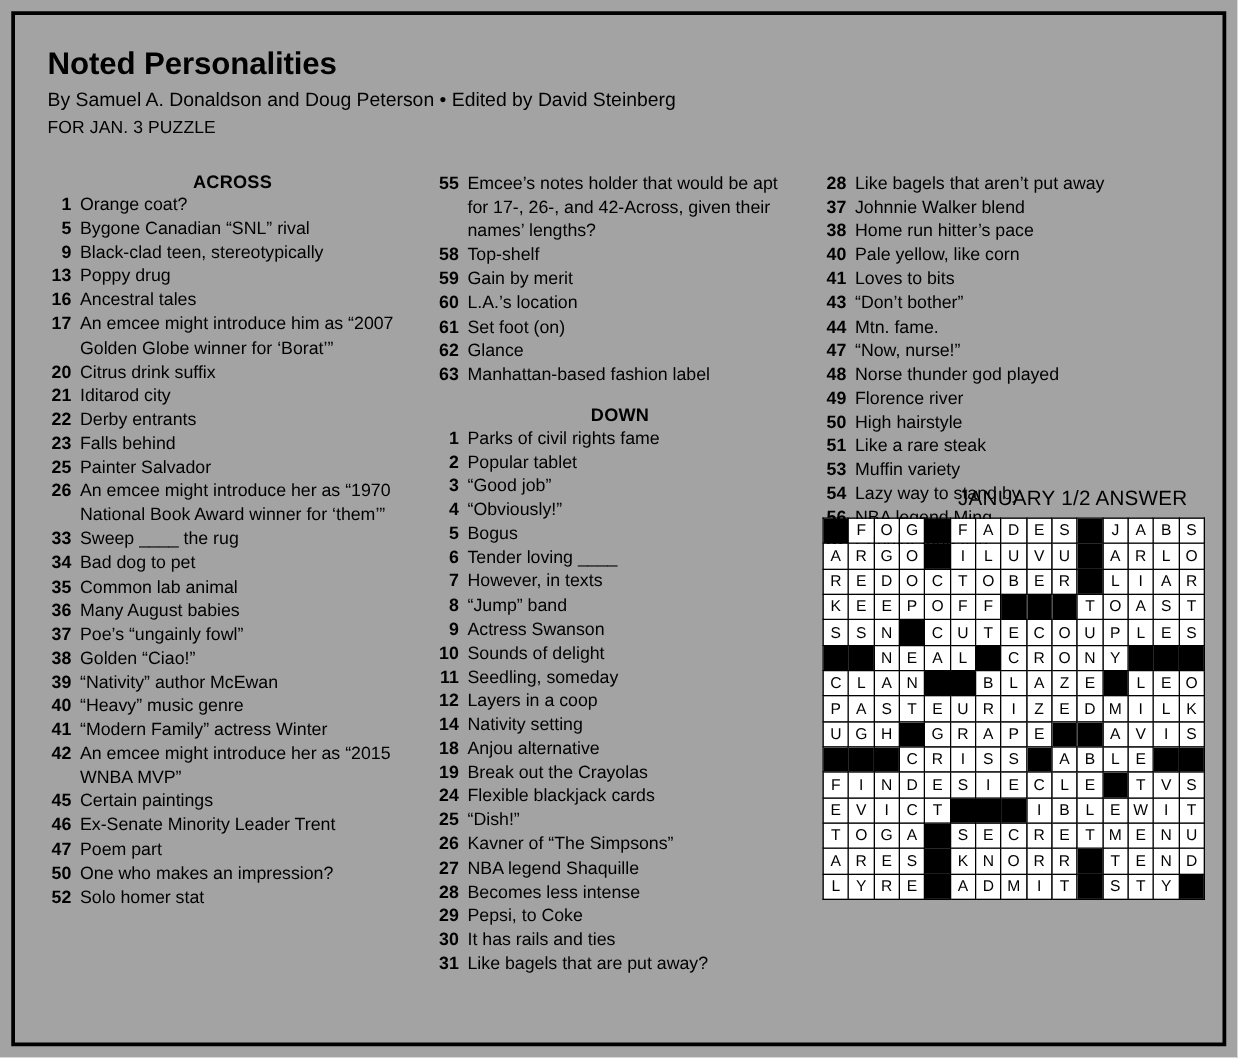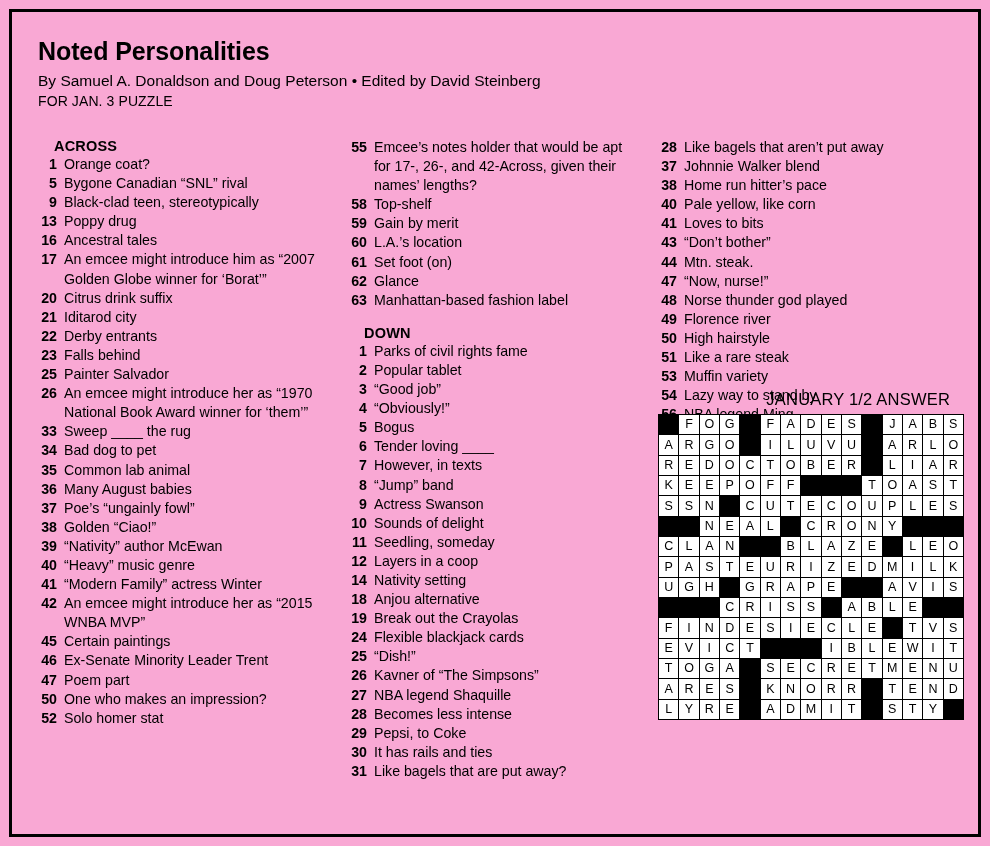--- a/index.html
+++ b/index.html
@@ -9,21 +9,21 @@
     background: #ffffff;
   }
   body {
     font-family: "Liberation Sans", sans-serif;
     color: #000000;
   }
   #page {
     position: relative;
     width: 990px;
     height: 846px;
-    background: #f9a8d4;
+    background: #a3a3a3;
     box-sizing: border-box;
     overflow: hidden;
   }
   .page-border {
     position: absolute;
     left: 9px;
     top: 9px;
     width: 972px;
     height: 828px;
     border: 3px solid #000000;
@@ -72,21 +72,22 @@
     width: 292px;
   }
   .col-1 { left: 0px; }
   .col-2 { left: 310px; }
   .col-3 { left: 620px; }
 
   .section-head {
     font-size: 14.5px;
     font-weight: bold;
     letter-spacing: 0.2px;
-    margin: 0 0 1px 16px;
+    margin: 0 0 1px 4px;
+    text-align: center;
   }
   .section-head.down-head {
     margin-top: 15px;
   }
 
   ul.clues {
     list-style: none;
     margin: 0;
     padding: 0;
   }
@@ -432,21 +433,21 @@
             <li>
               <span class="cnum">41</span>
               <span class="ctext">Loves to bits</span>
             </li>
             <li>
               <span class="cnum">43</span>
               <span class="ctext">“Don’t bother”</span>
             </li>
             <li>
               <span class="cnum">44</span>
-              <span class="ctext">Mtn. steak.</span>
+              <span class="ctext">Mtn. fame.</span>
             </li>
             <li>
               <span class="cnum">47</span>
               <span class="ctext">“Now, nurse!”</span>
             </li>
             <li>
               <span class="cnum">48</span>
               <span class="ctext">Norse thunder god played</span>
             </li>
             <li>

